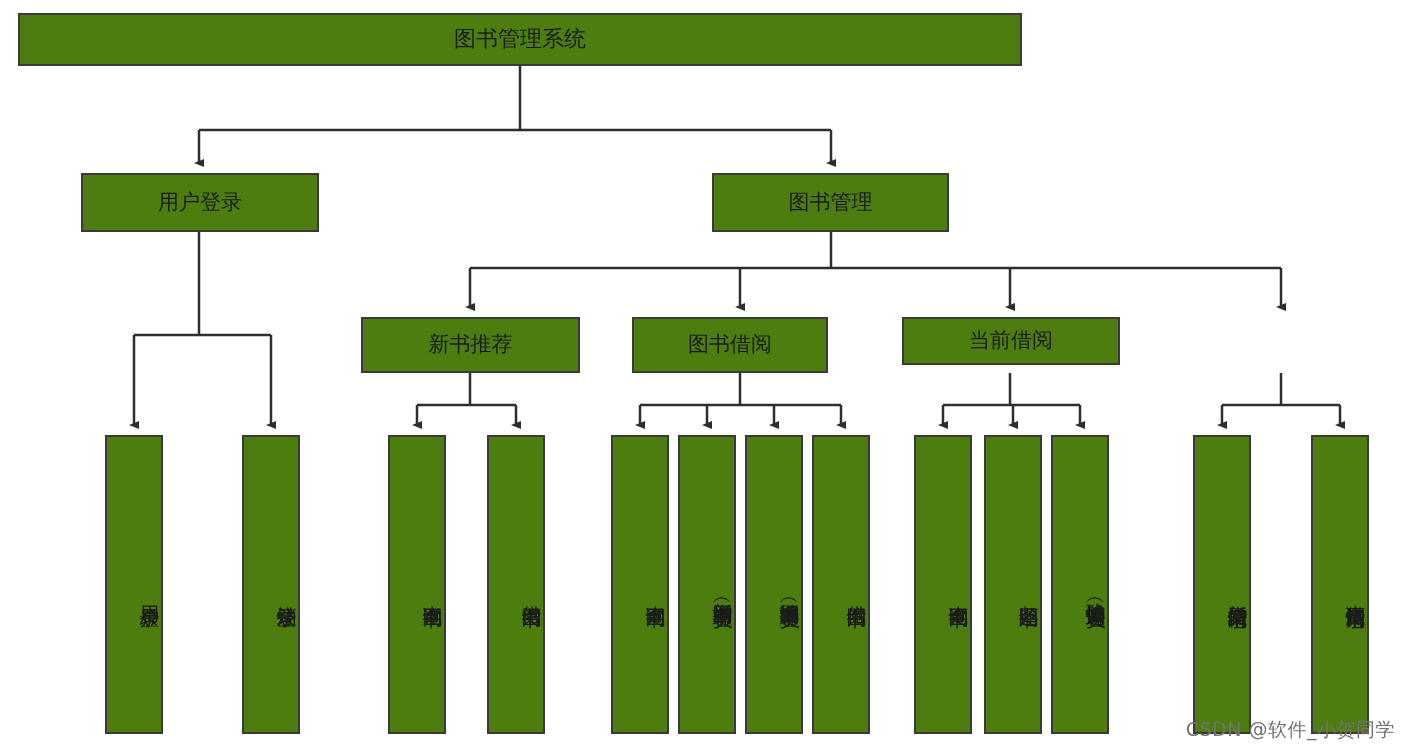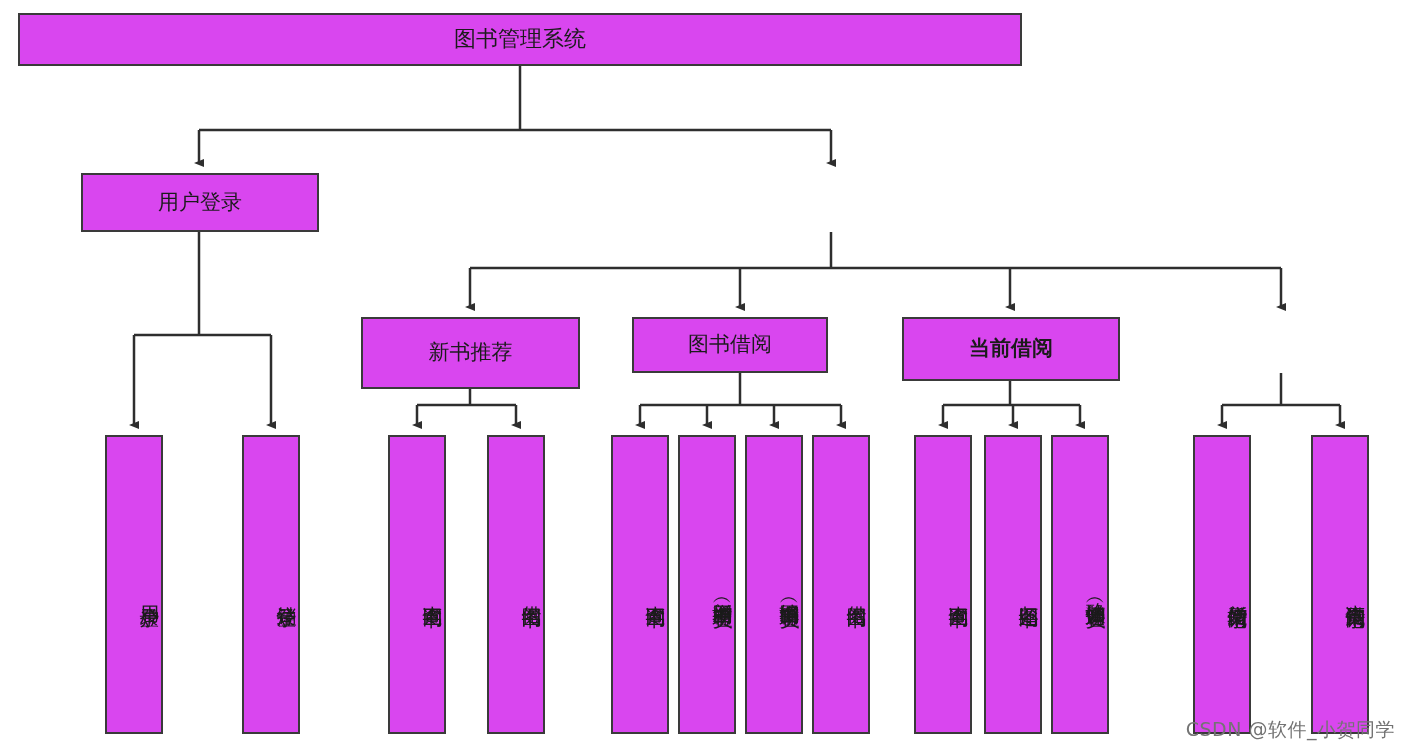--- a/index.html
+++ b/index.html
@@ -18,21 +18,21 @@
   svg#wires{
     position:absolute;
     left:0; top:0;
     width:1405px;
     height:747px;
     pointer-events:none;
   }
   .node{
     position:absolute;
     box-sizing:border-box;
-    background:#d946ef;
+    background:#4d7c0f;
     border:2px solid #3a3a3a;
     display:flex;
     align-items:center;
     justify-content:center;
     text-align:center;
     color:#1b1b1b;
     line-height:1.12;
   }
   .node.root{ font-size:22px; }
   .node.lvl2{ font-size:21px; }
@@ -118,28 +118,31 @@
     </g>
   </svg>
 
   <div class="node root" style="left:18px;top:13px;width:1004px;height:53px;">
     <span>图书管理系统</span>
   </div>
 
   <div class="node lvl2" style="left:81px;top:173px;width:238px;height:59px;">
     <span>用户登录</span>
   </div>
+  <div class="node lvl2" style="left:712px;top:173px;width:237px;height:59px;">
+    <span>图书管理</span>
+  </div>
 
-  <div class="node lvl3" style="left:361px;top:317px;width:219px;height:72px;">
+  <div class="node lvl3" style="left:361px;top:317px;width:219px;height:56px;">
     <span>新书推荐</span>
   </div>
   <div class="node lvl3" style="left:632px;top:317px;width:196px;height:56px;">
     <span>图书借阅</span>
   </div>
-  <div class="node lvl3" style="left:902px;top:317px;width:218px;height:64px;font-weight:bold;">
+  <div class="node lvl3" style="left:902px;top:317px;width:218px;height:48px;">
     <span>当前借阅</span>
   </div>
 
   <div class="node leaf" style="left:105px;top:435px;width:58px;height:299px;">
     <span class="vtxt">用户登录</span>
   </div>
   <div class="node leaf" style="left:242px;top:435px;width:58px;height:299px;">
     <span class="vtxt">注销登录</span>
   </div>
 

